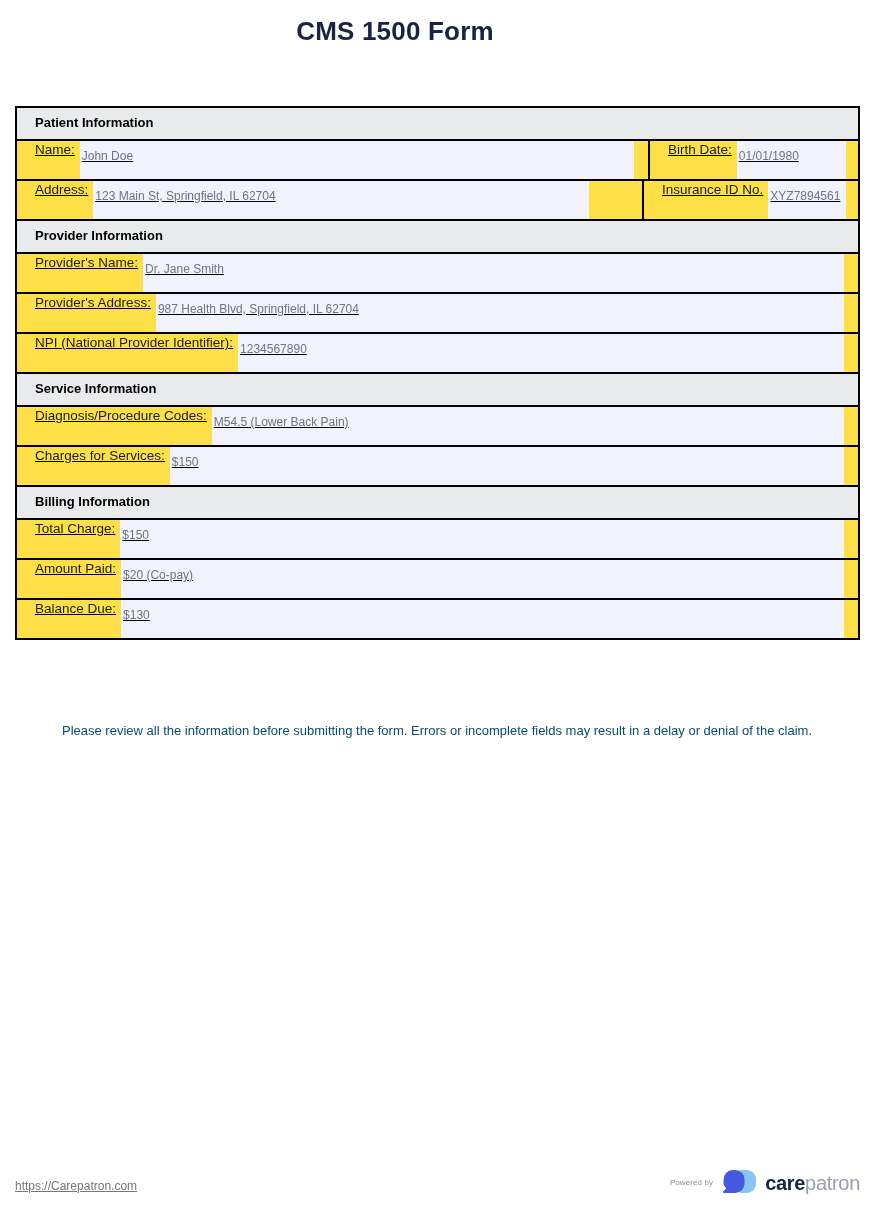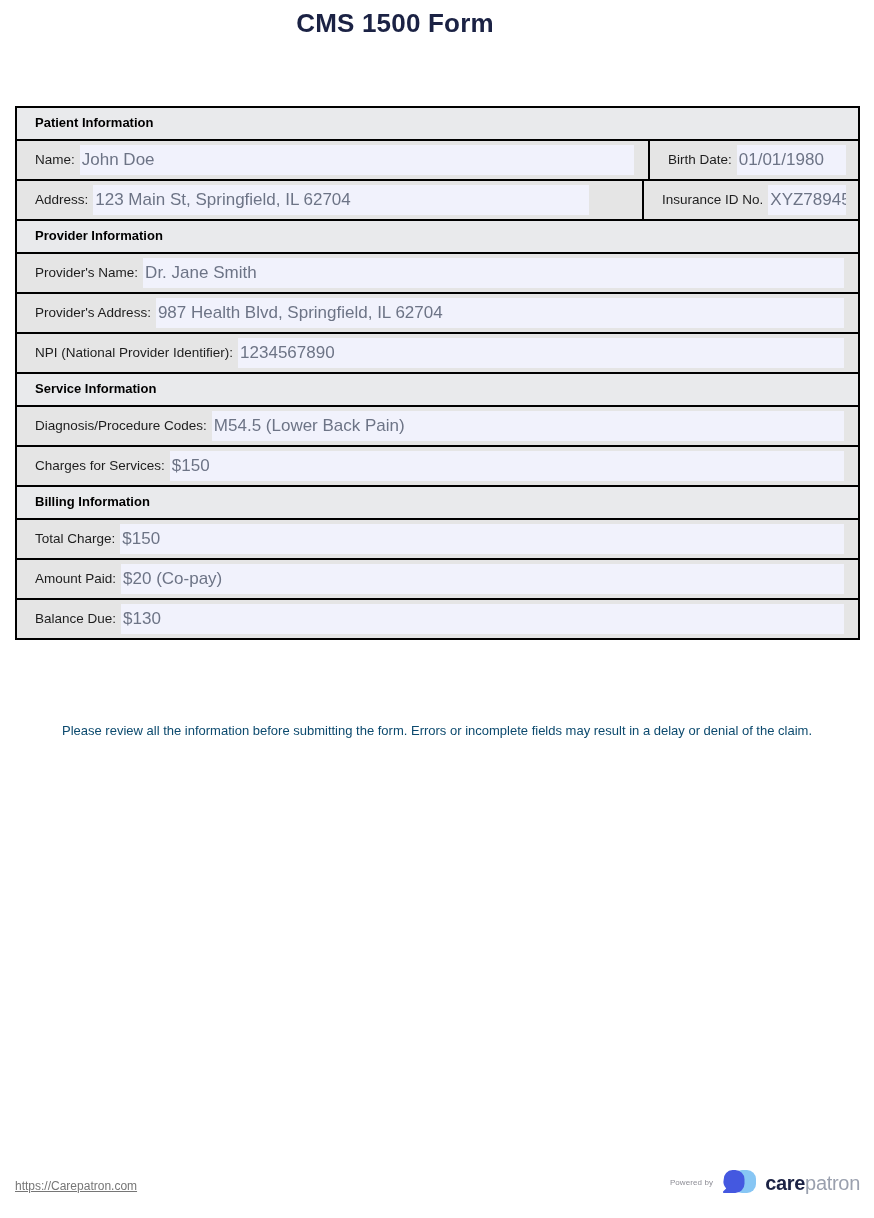--- a/index.html
+++ b/index.html
@@ -13,21 +13,21 @@
     height: 1218px;
     position: relative;
     font-family: "Liberation Sans", sans-serif;
     -webkit-font-smoothing: antialiased;
   }
 
   .page {
     position: relative;
     width: 790px;
     height: 1218px;
-    padding: 0;
+    padding: 8px;
   }
 
   
   .form-title {
     margin: 0;
     padding-top: 8px;
     text-align: center;
     font-size: 26px;
     font-weight: bold;
     color: #1b2244;
@@ -36,21 +36,21 @@
   }
 
   
   .form-table {
     position: absolute;
     left: 15px;
     top: 106px;
     width: 845px;
     border: 2px solid #000000;
     border-bottom-width: 2px;
-    background: #e5e5e5;
+    background: #fde047;
   }
 
   .section-header {
     background: #e9eaec;
     border-bottom: 2px solid #000000;
     padding: 7px 18px 8px 18px;
     font-size: 13px;
     font-weight: bold;
     color: #000000;
     line-height: 16px;
@@ -58,43 +58,43 @@
 
   .row {
     display: flex;
     border-bottom: 2px solid #000000;
     min-height: 38px;
   }
   .row:last-child { border-bottom: none; }
 
   .cell {
     display: flex;
-    align-items: center;
     padding: 0 0 0 18px;
     min-height: 38px;
     flex: 1 1 auto;
     overflow: hidden;
+    text-decoration: underline;
   }
   .cell + .cell {
     border-left: 2px solid #000000;
   }
 
   .lbl {
     font-size: 13.5px;
     color: #1d1d1d;
     white-space: nowrap;
     line-height: 18px;
     padding-right: 5px;
     flex: 0 0 auto;
   }
 
   .val {
     background: #f1f2fc;
     color: #6d7486;
-    font-size: 17px;
+    font-size: 12px;
     line-height: 24px;
     padding: 3px 6px 3px 2px;
     flex: 1 1 auto;
     white-space: nowrap;
     overflow: hidden;
     margin-right: 14px;
     min-width: 0;
   }
 
   

